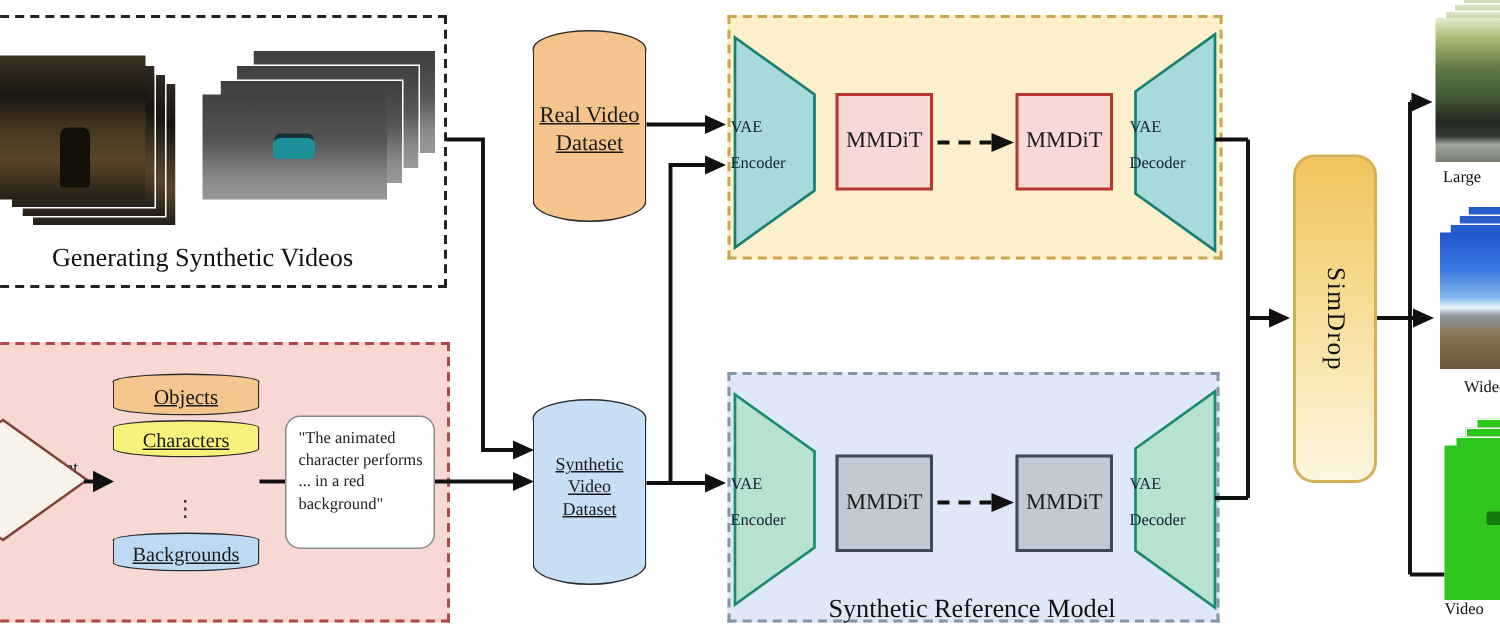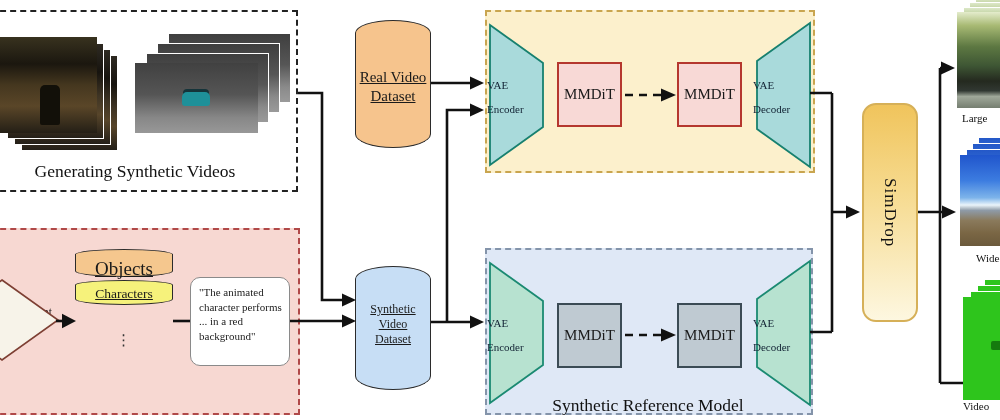--- a/index.html
+++ b/index.html
@@ -70,28 +70,33 @@
   <div class="grouplabel" style="left:20px;top:161px;width:230px;">Generating Synthetic Videos</div>
 
   <div class="abs" style="left:0px;top:304px;width:54px;text-align:center;font-size:11.5px;line-height:1.5;">
     <div style="white-space:nowrap;">ld Element</div>
     <div>Tags</div>
   </div>
 
   <div class="cyl" style="left:75px;top:249px;width:98px;height:28px;">
     <div class="ell" style="height:11px;background:#f5c78e;"></div>
     <div class="body" style="top:5px;background:#f5c78e;border-radius:0 0 49px 49px / 0 0 6px 6px;"></div>
-    <div class="txt" style="top:8px;font-size:19px;">Objects</div>
+    <div class="txt" style="top:8px;font-size:14px;">Objects</div>
   </div>
   <div class="cyl" style="left:75px;top:280px;width:98px;height:25px;">
     <div class="ell" style="height:10px;background:#f6f27b;"></div>
     <div class="body" style="top:5px;background:#f6f27b;border-radius:0 0 49px 49px / 0 0 6px 6px;"></div>
     <div class="txt" style="top:6px;font-size:13.5px;">Characters</div>
   </div>
   <div class="abs" style="left:116px;top:333px;font-size:15px;line-height:1;color:#333;">⋮</div>
+  <div class="cyl" style="left:75px;top:355px;width:98px;height:26px;">
+    <div class="ell" style="height:10px;background:#bedaf3;"></div>
+    <div class="body" style="top:5px;background:#bedaf3;border-radius:0 0 49px 49px / 0 0 6px 6px;"></div>
+    <div class="txt" style="top:7px;font-size:13.5px;">Backgrounds</div>
+  </div>
 
   <div class="bubble" style="left:190px;top:277px;width:100px;height:89px;">
     <div>"The animated</div>
     <div>character performs</div>
     <div>... in a red</div>
     <div>background"</div>
   </div>
 
 
   <div class="cyl" style="left:355px;top:20px;width:76px;height:128px;">

